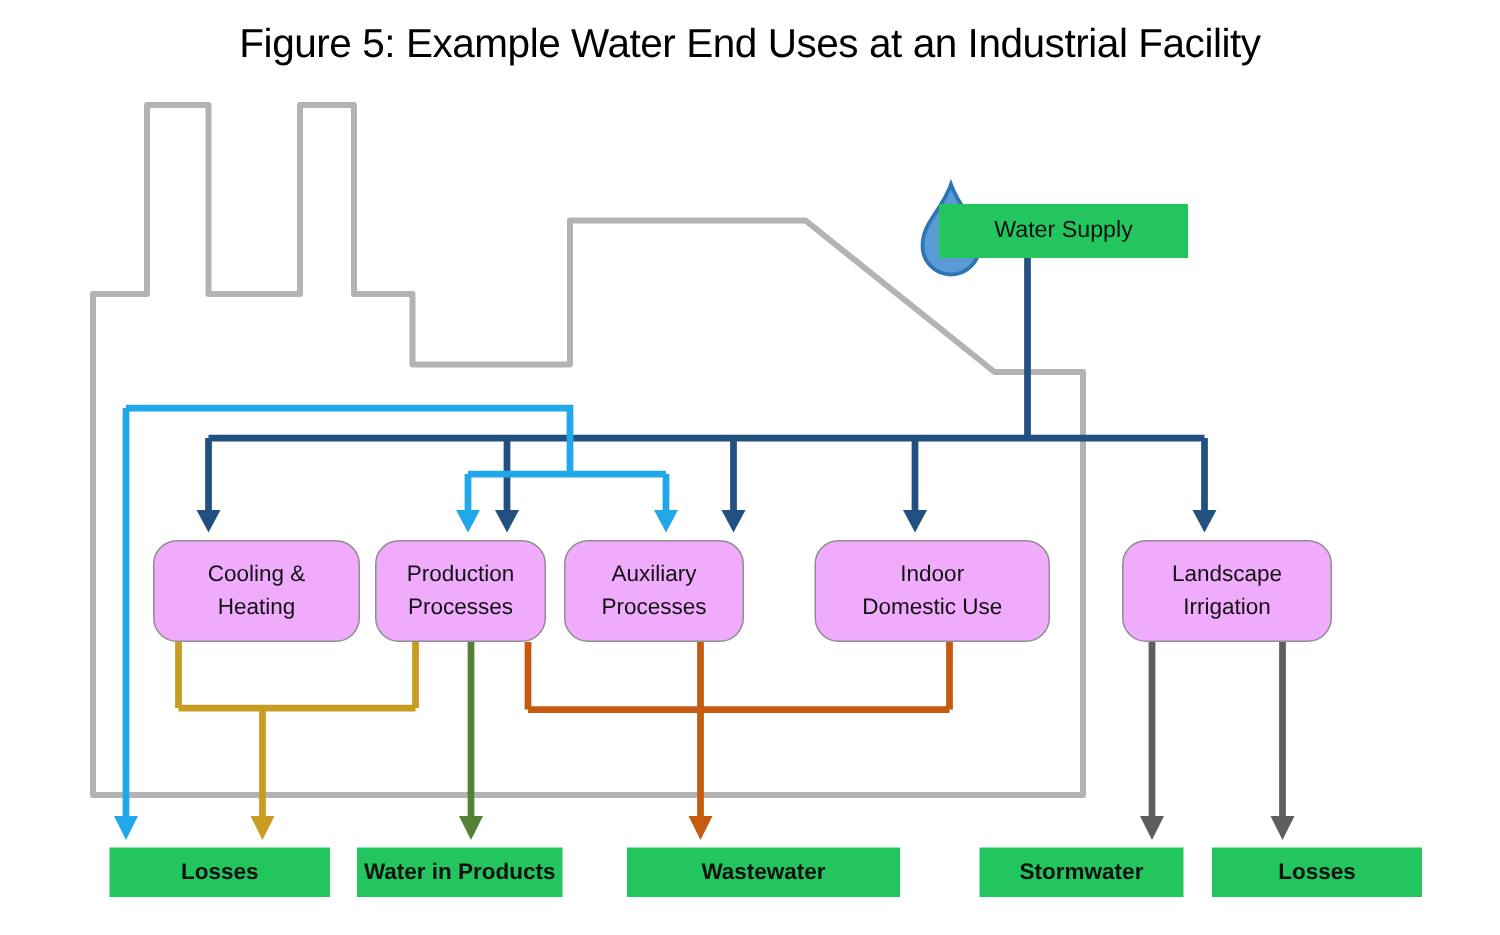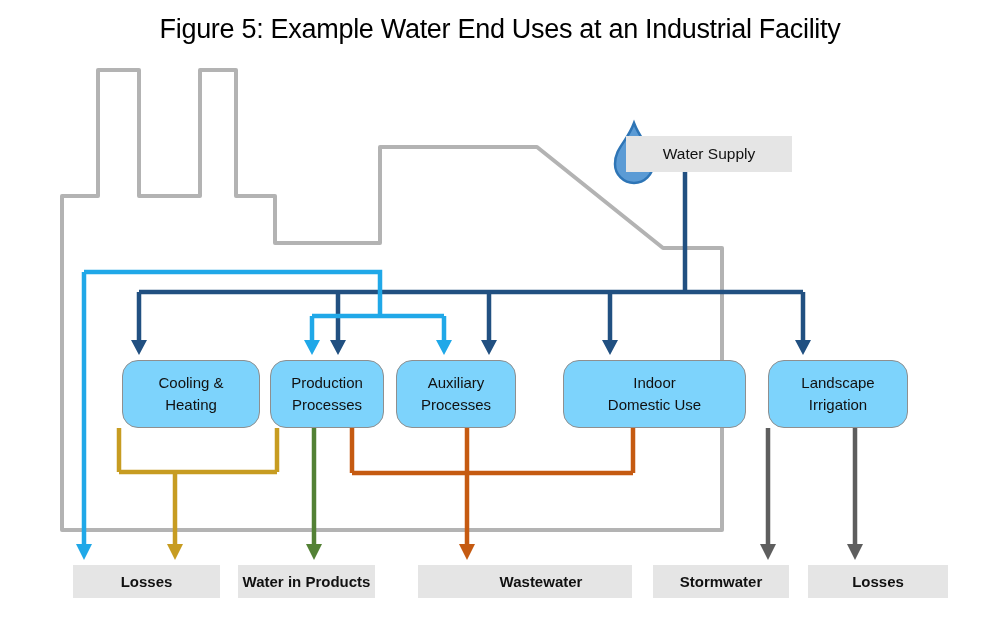--- a/index.html
+++ b/index.html
@@ -6,27 +6,27 @@
   .stage{
     position:relative;width:1000px;height:623px;background:#ffffff;
     font-family:"Liberation Sans",sans-serif;overflow:hidden;
   }
   .page-title{
     position:absolute;left:0;right:0;top:14px;text-align:center;
     font-size:27px;font-weight:400;color:#000;letter-spacing:-0.3px;
   }
   .diagram-svg{position:absolute;left:0;top:0;}
   .endbox{
-    position:absolute;top:360px;height:68px;background:#7dd3fc;
+    position:absolute;top:360px;height:68px;background:#f0abfc;
     border:1.5px solid #8F8F8F;border-radius:16px;box-sizing:border-box;
     display:flex;align-items:center;justify-content:center;text-align:center;
-    font-size:15px;line-height:1.45;color:#111;white-space:pre-line;margin-left:20px;
+    font-size:15px;line-height:1.45;color:#111;white-space:pre-line;
   }
   .bluebox{
-    position:absolute;background:#e5e5e5;display:flex;align-items:center;
+    position:absolute;background:#22c55e;display:flex;align-items:center;
     justify-content:center;font-size:15px;color:#111;
   }
   .outbox{top:565px;height:33px;font-weight:bold;}
   .supplybox{left:626px;top:136px;width:166px;height:36px;font-size:15.5px;}
 </style>
 </head>
 <body>
 
 <div class="stage">
 
@@ -113,36 +113,36 @@
 Heating</span>
   </div>
   <div class="endbox" style="left:250px;width:114px;">
     <span>Production
 Processes</span>
   </div>
   <div class="endbox" style="left:376px;width:120px;">
     <span>Auxiliary
 Processes</span>
   </div>
-  <div class="endbox" style="left:543px;width:183px;">
+  <div class="endbox" style="left:543px;width:157px;">
     <span>Indoor
 Domestic Use</span>
   </div>
   <div class="endbox" style="left:748px;width:140px;align-items:center;">
     <span>Landscape
 Irrigation</span>
   </div>
 
   <div class="bluebox outbox" style="left:73px;width:147px;">
     <span>Losses</span>
   </div>
   <div class="bluebox outbox" style="left:238px;width:137px;">
     <span>Water in Products</span>
   </div>
-  <div class="bluebox outbox" style="left:418px;width:182px;padding-left:32px;">
+  <div class="bluebox outbox" style="left:418px;width:182px;">
     <span>Wastewater</span>
   </div>
   <div class="bluebox outbox" style="left:653px;width:136px;">
     <span>Stormwater</span>
   </div>
   <div class="bluebox outbox" style="left:808px;width:140px;">
     <span>Losses</span>
   </div>
 
 </div>

